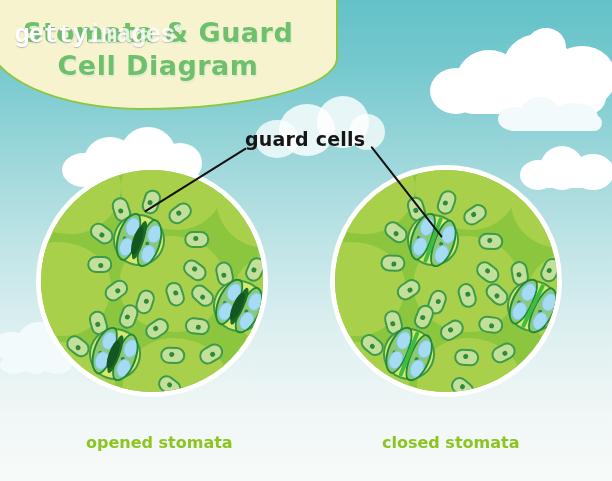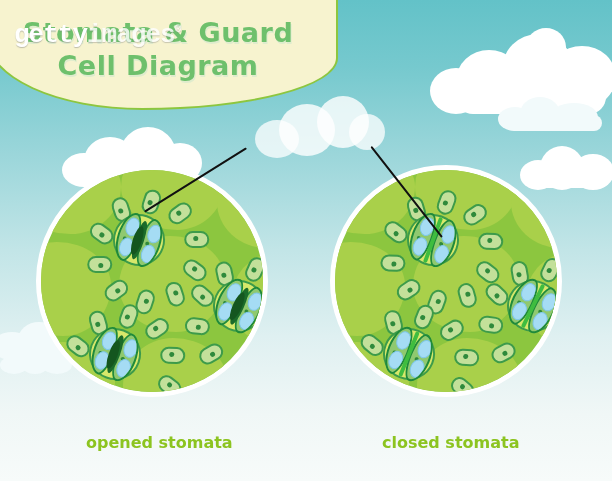--- a/index.html
+++ b/index.html
@@ -495,20 +495,21 @@
           </div>
           <div class="pore-closed"></div>
         </div>
       </div>
     </div>
   </div>
 
   <div class="leader" style="left:247px;top:149px;width:120px;transform:rotate(148deg);"></div>
   <div class="leader" style="left:372px;top:146px;width:115px;transform:rotate(52deg);"></div>
 
+  <div class="label-guard">guard cells</div>
 
   <div class="banner">
     <div class="banner-title">Stomata &amp; Guard
 Cell Diagram</div>
   </div>
 
   <div class="getty"><span>getty</span><span class="g2">images</span><span class="reg">®</span></div>
 
   <div class="caption" id="caption-right">closed stomata</div>
   <div class="caption" id="caption-left">opened stomata</div>

